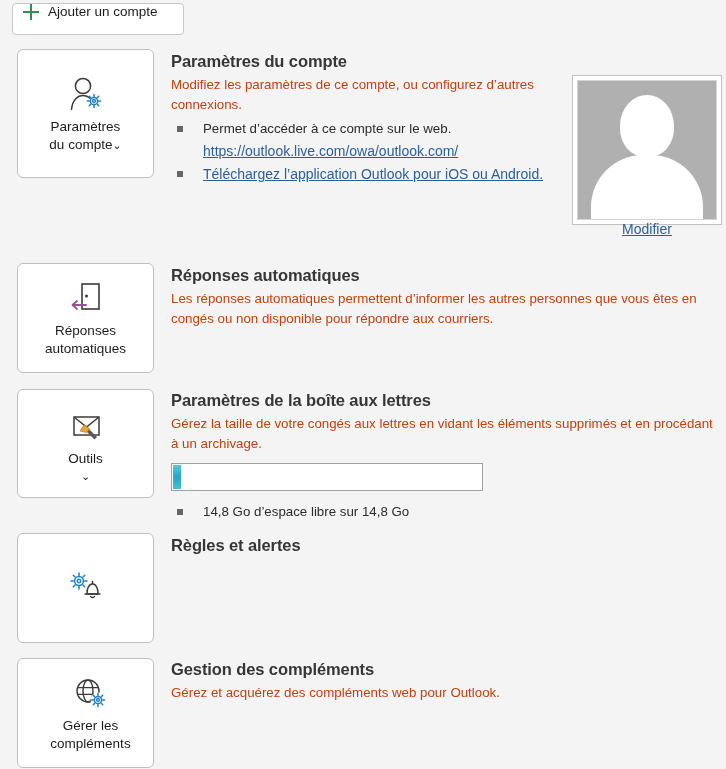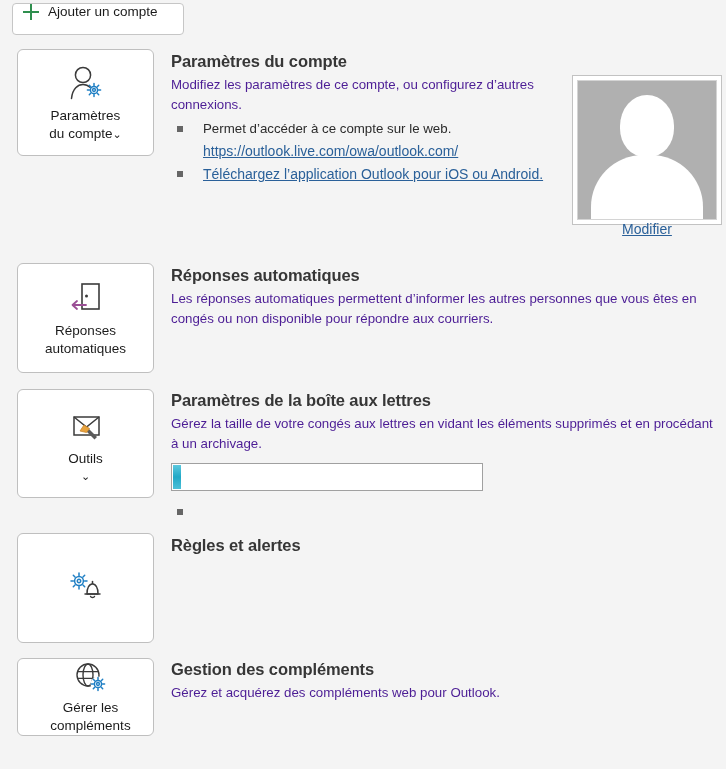--- a/index.html
+++ b/index.html
@@ -80,21 +80,21 @@
   .sec-title {
     font-size: 16.5px;
     font-weight: bold;
     color: #363636;
     margin: 0 0 4px 0;
     letter-spacing: -0.1px;
   }
   .sec-desc {
     font-size: 13.3px;
     line-height: 19.5px;
-    color: #4c1d95;
+    color: #c2410c;
     margin: 0;
   }
 
   ul.blist { list-style: none; margin: 4px 0 0 0; padding: 0; }
   ul.blist li {
     position: relative;
     padding-left: 32px;
     font-size: 13.3px;
     line-height: 22px;
     color: #2b2b2b;
@@ -172,21 +172,21 @@
 </head>
 <body>
 
 <div class="page">
 
   <div class="add-account-btn">
     <span class="plus"></span>
     <span class="lbl">Ajouter un compte</span>
   </div>
 
-  <div class="card" style="top:49px; height:107px;">
+  <div class="card" style="top:49px; height:129px;">
     <div class="icon-wrap">
       <svg width="44" height="38" viewBox="0 0 44 38">
         <circle cx="19" cy="10" r="7.6" fill="none" stroke="#3b3b3b" stroke-width="1.5"></circle>
         <path d="M7.5 33.5 C8.5 23.5 14 19.5 19 19.5 C22 19.5 24.3 20.6 26 22.3" fill="none" stroke="#3b3b3b" stroke-width="1.5" stroke-linecap="round"></path>
         <g transform="translate(30,25)" fill="none" stroke="#1f7fc4" stroke-width="1.5">
           <circle cx="0" cy="0" r="3.6"></circle>
           <circle cx="0" cy="0" r="1.4"></circle>
           <path d="M0,-6.6 L0,-4.6 M0,4.6 L0,6.6 M-6.6,0 L-4.6,0 M4.6,0 L6.6,0
                    M-4.7,-4.7 L-3.3,-3.3 M3.3,3.3 L4.7,4.7
                    M4.7,-4.7 L3.3,-3.3 M-3.3,3.3 L-4.7,4.7" stroke-linecap="round"></path>
@@ -262,20 +262,21 @@
   </div>
 
   <div class="progress-outer">
     <div class="progress-fill" style="width: 8px;"></div>
   </div>
 
   <div class="txt" style="top:497px; width:420px;">
     <ul class="blist">
       <li>
         <span class="sq"></span>
+        <span>14,8 Go d’espace libre sur 14,8 Go</span>
       </li>
     </ul>
   </div>
 
   <div class="card" style="top:533px; height:110px;">
     <div class="icon-wrap">
       <svg width="46" height="38" viewBox="0 0 46 38">
         <g transform="translate(16,13)" fill="none" stroke="#1f7fc4" stroke-width="1.5">
           <circle cx="0" cy="0" r="4.4"></circle>
           <circle cx="0" cy="0" r="1.7"></circle>
@@ -288,21 +289,21 @@
         <path d="M27.6 28.4 C28.1 30 31 30 31.5 28.4" fill="none" stroke="#3b3b3b" stroke-width="1.5" stroke-linecap="round"></path>
         <path d="M29.5 13.5 L29.5 15.6" stroke="#3b3b3b" stroke-width="1.5" stroke-linecap="round"></path>
       </svg>
     </div>
   </div>
 
   <div class="txt" style="top:536px; width:549px;">
     <h2 class="sec-title">Règles et alertes</h2>
   </div>
 
-  <div class="card" style="top:658px; height:78px;padding-left:10px;">
+  <div class="card" style="top:658px; height:110px;padding-left:10px;">
     <div class="icon-wrap">
       <svg width="46" height="38" viewBox="0 0 46 38">
         <g fill="none" stroke="#3b3b3b" stroke-width="1.4">
           <circle cx="20" cy="16" r="11"></circle>
           <ellipse cx="20" cy="16" rx="5" ry="11"></ellipse>
           <path d="M9.3 12.6 L30.7 12.6 M9.3 19.4 L30.7 19.4"></path>
         </g>
         <circle cx="30" cy="25" r="7.5" fill="#ffffff"></circle>
         <g transform="translate(30,25)" fill="none" stroke="#1f7fc4" stroke-width="1.5">
           <circle cx="0" cy="0" r="3.6"></circle>

